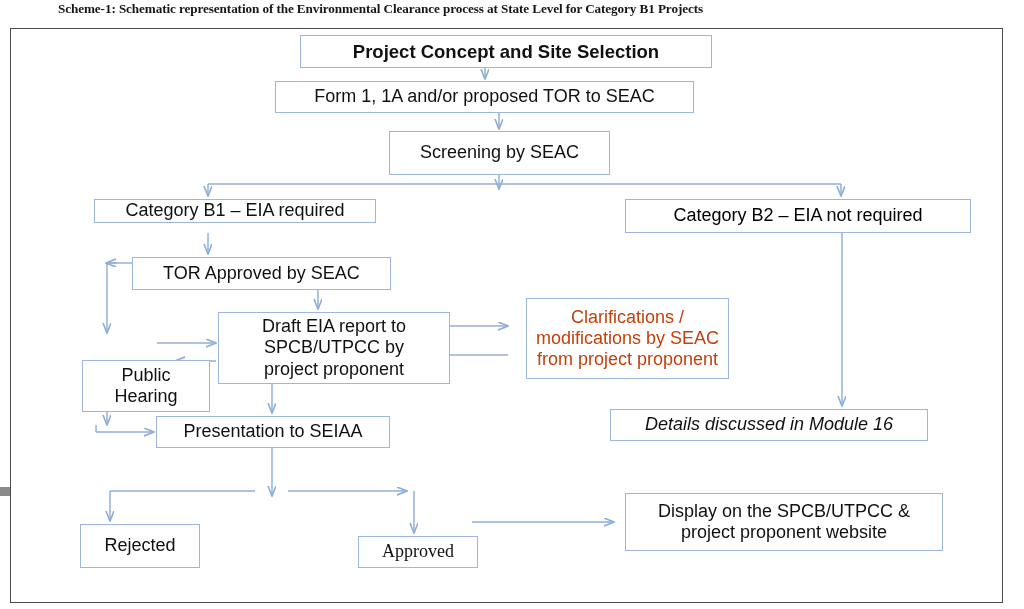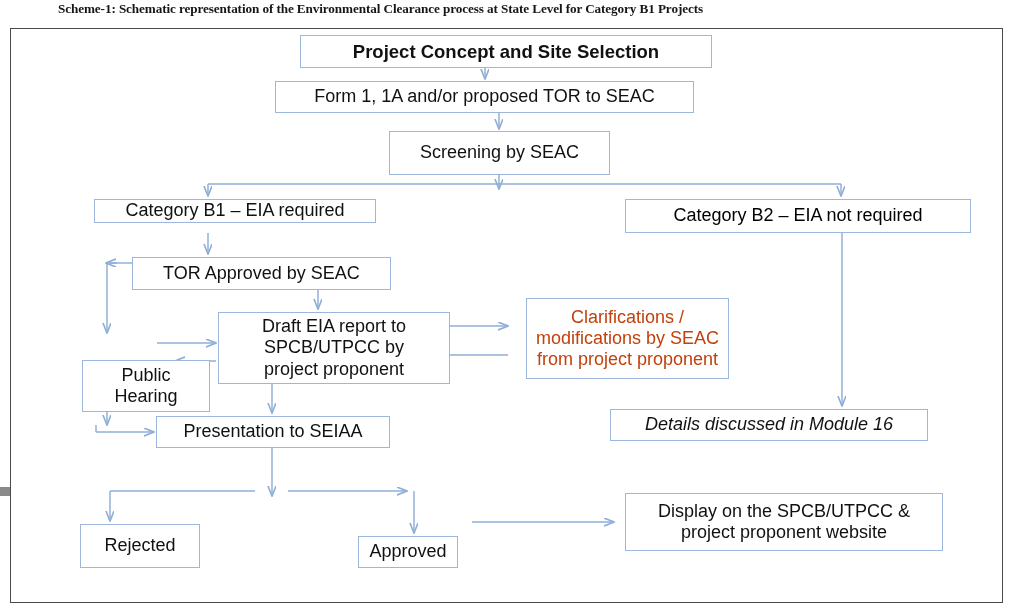--- a/index.html
+++ b/index.html
@@ -150,16 +150,16 @@
 Hearing</div>
     <div class="node" style="left: 218px; top: 312px; width: 232px; height: 72px; border-color: rgb(156, 183, 219); color: rgb(17, 17, 17);">Draft EIA report to
 SPCB/UTPCC by
 project proponent</div>
     <div class="node" style="left: 510px; top: 298px; width: 203px; height: 81px; border-color: rgb(156, 183, 219); color: #c2410c; margin-left: 16px;">Clarifications /
 modifications by SEAC
 from project proponent</div>
     <div class="node" style="left: 156px; top: 416px; width: 234px; height: 32px; border-color: rgb(156, 183, 219); color: rgb(17, 17, 17);">Presentation to SEIAA</div>
     <div class="node" style="left: 610px; top: 409px; width: 318px; height: 32px; border-color: rgb(156, 183, 219); color: rgb(17, 17, 17); font-style: italic;">Details discussed in  Module  16</div>
     <div class="node" style="left: 80px; top: 524px; width: 120px; height: 44px; border-color: rgb(156, 183, 219); color: rgb(17, 17, 17); text-align: right;">Rejected</div>
-    <div class="node" style="left: 358px; top: 536px; width: 100px; height: 32px; border-color: rgb(156, 183, 219); color: rgb(17, 17, 17);">Approved</div>
+    <div class="node" style="left: 358px; top: 536px; width: 120px; height: 32px; border-color: rgb(156, 183, 219); color: rgb(17, 17, 17); font-family: Liberation Serif, serif;">Approved</div>
     <div class="node" style="left: 617px; top: 493px; width: 318px; height: 58px; border-color: rgb(156, 183, 219); color: rgb(17, 17, 17); margin-left: 8px;">Display on the SPCB/UTPCC &amp;
 project proponent website</div>
   </div>
 
 </body></html>

